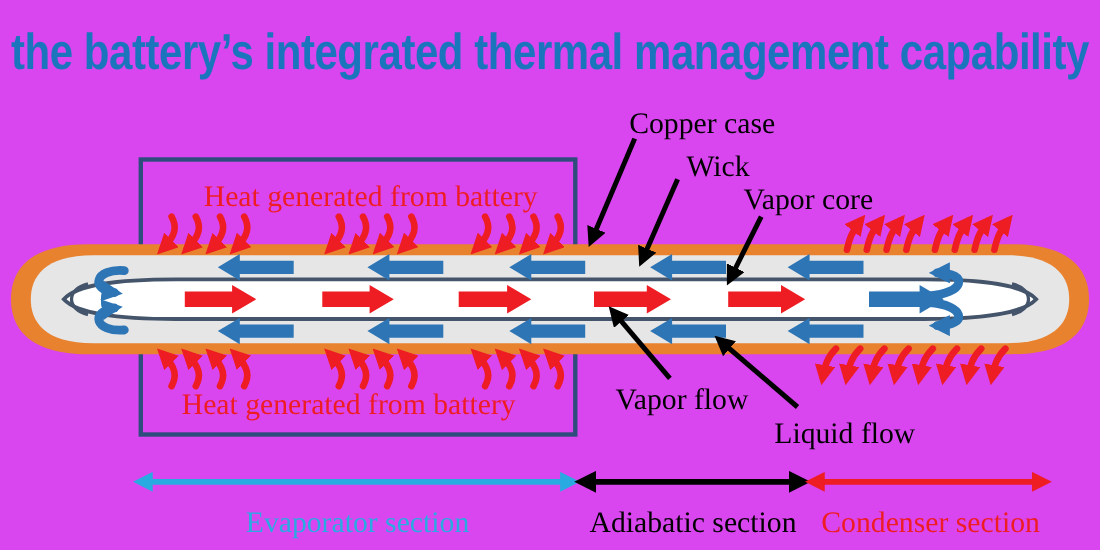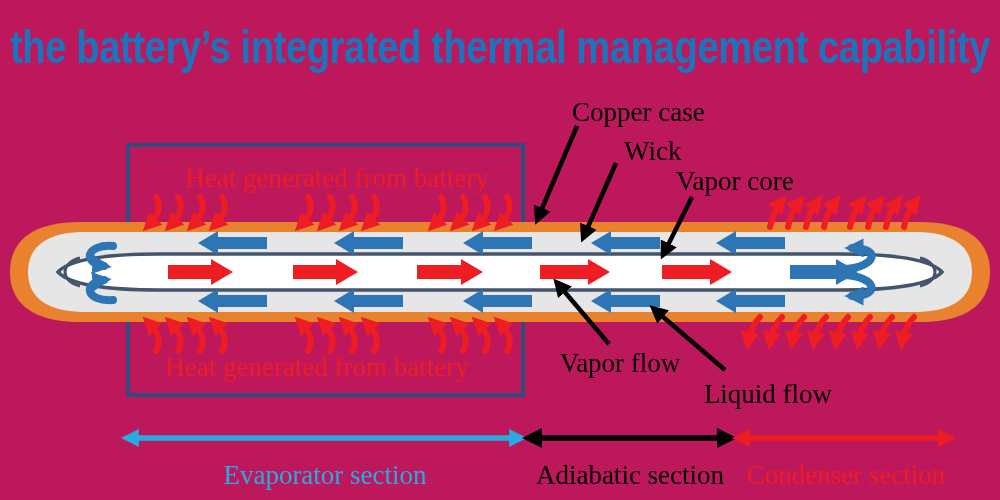--- a/index.html
+++ b/index.html
@@ -1,16 +1,16 @@
 <!DOCTYPE html>
 <html style="--c-title: #1b75bc; --c-copper: #e8822e; --c-wick: #e7e6e6; --c-core_line: #44546a; --c-liquid: #2e75b6; --c-vapor: #ee1c23; --c-heat: #ee1c23; --c-battery_box: #2f4d7c; --c-evaporator: #29abe2; --c-adiabatic: #000000; --c-condenser: #ee1c23; --c-callout: #000000; --c-background: #ffffff;"><head>
 <meta charset="utf-8">
 <style>
   html,body{margin:0;padding:0;background:#fff;}
-  .stage{position:relative;width:1000px;height:500px;background:#be185d;overflow:hidden;
+  .stage{position:relative;width:1000px;height:500px;background:#d946ef;overflow:hidden;
          font-family:"Liberation Serif", serif;text-align:center;}
   svg{display:block;}
   text{user-select:none;}
   .t-title{fill:var(--c-title);font-family:"Liberation Sans",sans-serif;font-weight:bold;letter-spacing:-0.5px;}
   .t-callout{fill:var(--c-callout);font-size:27px;}
   .t-heat{fill:var(--c-heat);font-size:27px;}
   .t-evap{fill:var(--c-evaporator);font-size:27px;}
   .t-adia{fill:var(--c-adiabatic);font-size:27px;}
   .t-cond{fill:var(--c-condenser);font-size:27px;}
   #m-liq path{fill:var(--c-liquid);}

